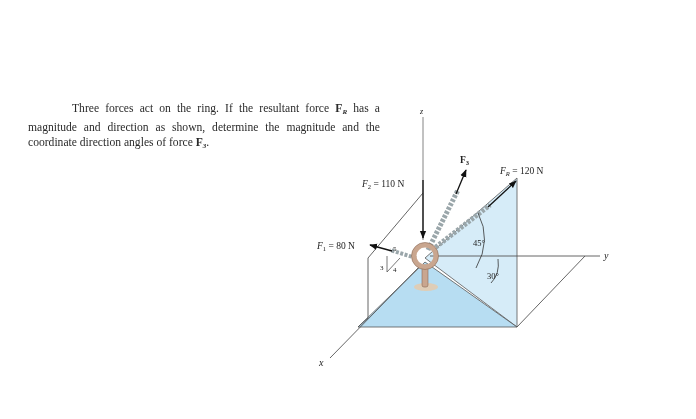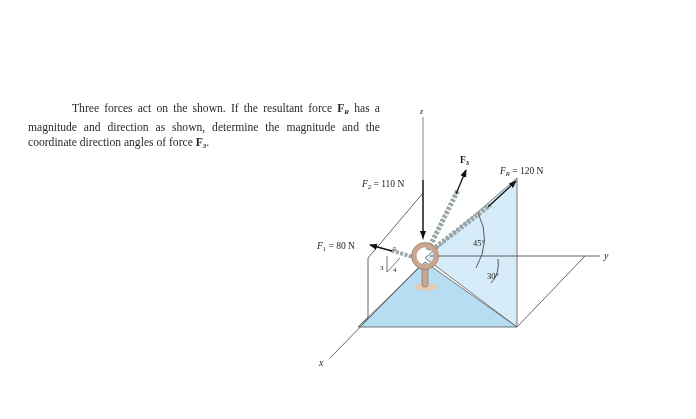--- a/index.html
+++ b/index.html
@@ -11,21 +11,21 @@
   .problem p { margin:0; text-indent:44px; }
   .problem b { font-weight:bold; }
   .problem sub { font-size:7px; font-style:italic; vertical-align:-2px; }
   svg.fig { position:absolute; left:0; top:0; }
   .lbl { font-family:"Liberation Serif", "DejaVu Serif", serif; fill:#222; }
 </style>
 </head>
 <body>
 
 <div class="problem">
-  <p><span>Three forces act on the shown. If the resultant force </span><b><span>F</span><sub>R</sub></b><span> has a magnitude and direction as shown, determine the magnitude and the coordinate direction angles of force </span><b><span>F</span><sub>3</sub></b><span>.</span></p>
+  <p><span>Three forces act on the ring. If the resultant force </span><b><span>F</span><sub>R</sub></b><span> has a magnitude and direction as shown, determine the magnitude and the coordinate direction angles of force </span><b><span>F</span><sub>3</sub></b><span>.</span></p>
 </div>
 
 <svg class="fig" width="696" height="419" viewBox="0 0 696 419">
   <defs>
     <marker id="ah" viewBox="0 0 10 10" refX="9" refY="5" markerWidth="6" markerHeight="6" orient="auto-start-reverse">
       <path d="M0,1 L10,5 L0,9 z" fill="#111"></path>
     </marker>
     <pattern id="chain" width="7" height="7" patternUnits="userSpaceOnUse">
       <circle cx="3.5" cy="3.5" r="2.4" fill="none" stroke="#8a9aa0" stroke-width="1.2"></circle>
     </pattern>

